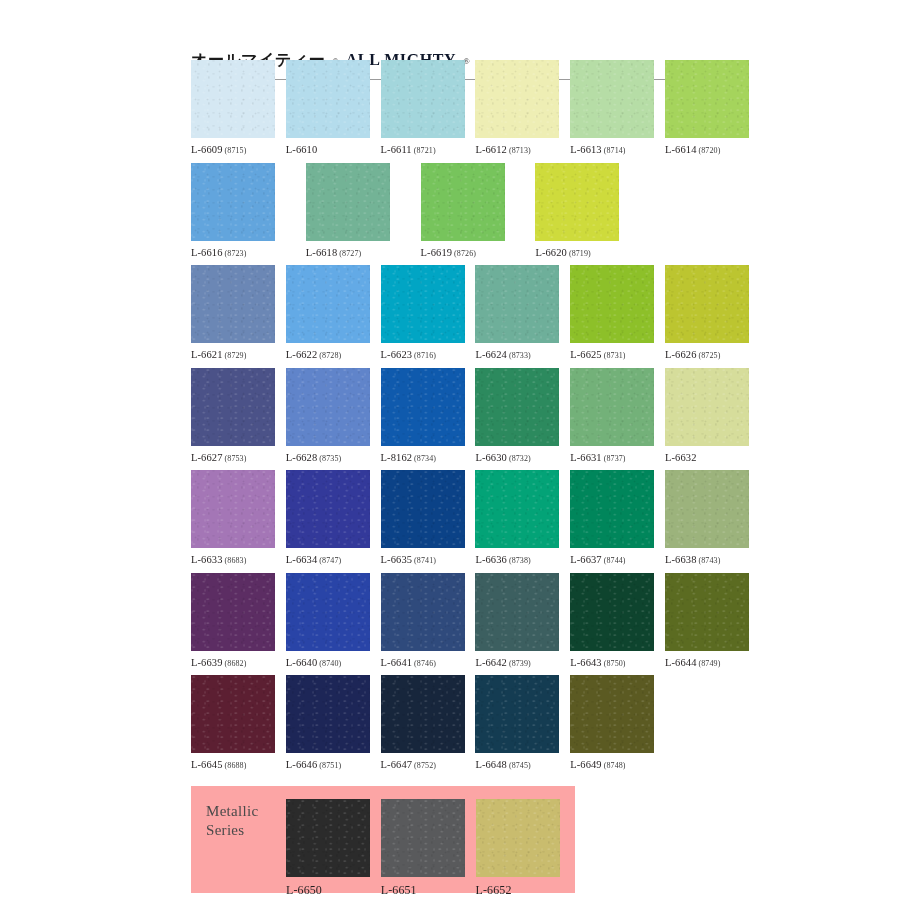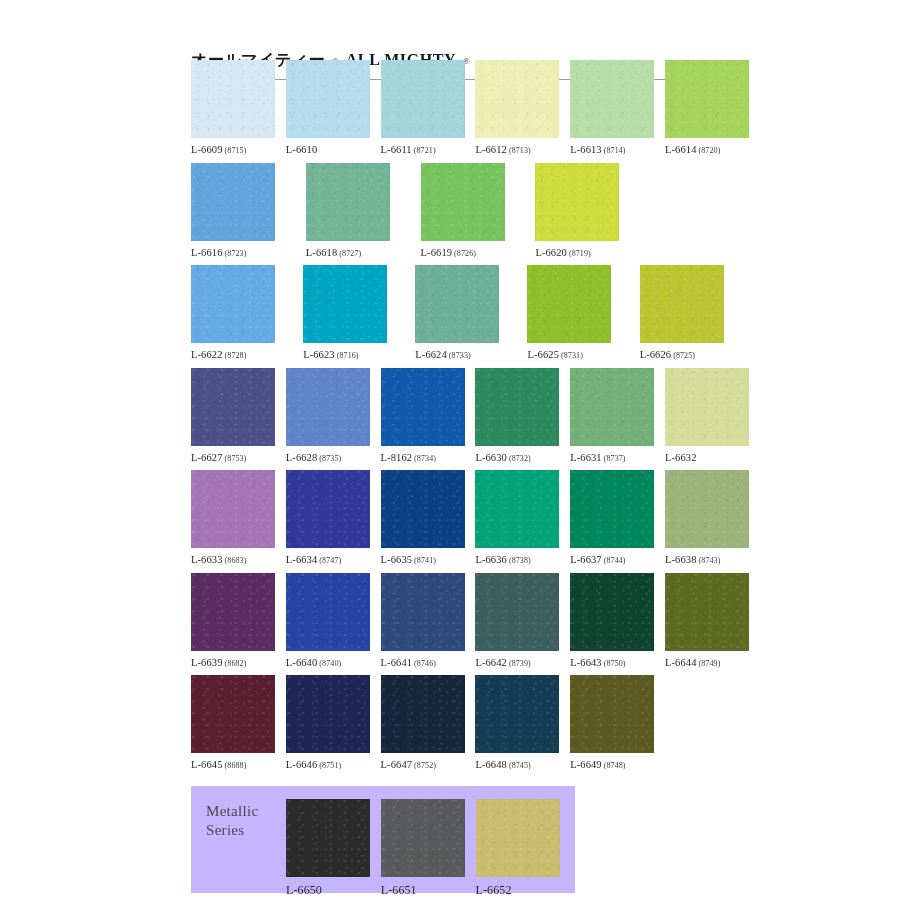--- a/index.html
+++ b/index.html
@@ -121,21 +121,21 @@
     margin-left: 2px;
   }
 
   
   .metallic {
     position: absolute;
     left: 191px;
     top: 786px;
     width: 384px;
     height: 107px;
-    background: #c4b5fd;
+    background: #fca5a5;
   }
   .metallic-title {
     position: absolute;
     left: 15px;
     top: 16px;
     font-family: "Liberation Serif", "DejaVu Serif", serif;
     font-size: 15px;
     line-height: 19px;
     color: #4a4a4a;
     letter-spacing: 0.3px;
@@ -205,20 +205,24 @@
           <div class="swatch" style="background: rgb(119, 196, 92);"></div>
           <div class="cell-label"><span>L-6619</span><span class="sub-code">(8726)</span></div>
         </div>
         <div class="cell">
           <div class="swatch" style="background: rgb(206, 219, 60);"></div>
           <div class="cell-label"><span>L-6620</span><span class="sub-code">(8719)</span></div>
         </div>
       </div>
       <div class="grid-row">
         <div class="cell">
+          <div class="swatch" style="background: rgb(107, 135, 181);"></div>
+          <div class="cell-label"><span>L-6621</span><span class="sub-code">(8729)</span></div>
+        </div>
+        <div class="cell">
           <div class="swatch" style="background: rgb(99, 170, 230);"></div>
           <div class="cell-label"><span>L-6622</span><span class="sub-code">(8728)</span></div>
         </div>
         <div class="cell">
           <div class="swatch" style="background: rgb(1, 165, 196);"></div>
           <div class="cell-label"><span>L-6623</span><span class="sub-code">(8716)</span></div>
         </div>
         <div class="cell">
           <div class="swatch" style="background: rgb(110, 175, 154);"></div>
           <div class="cell-label"><span>L-6624</span><span class="sub-code">(8733)</span></div>

